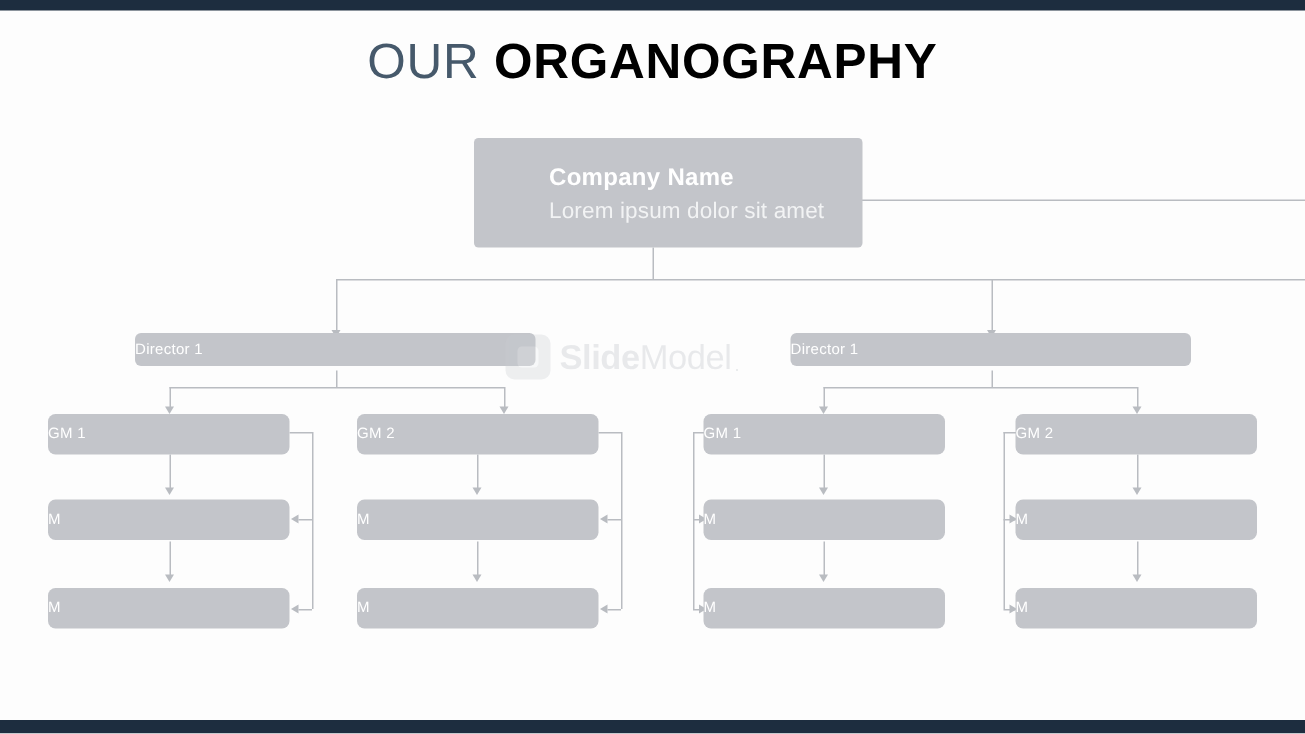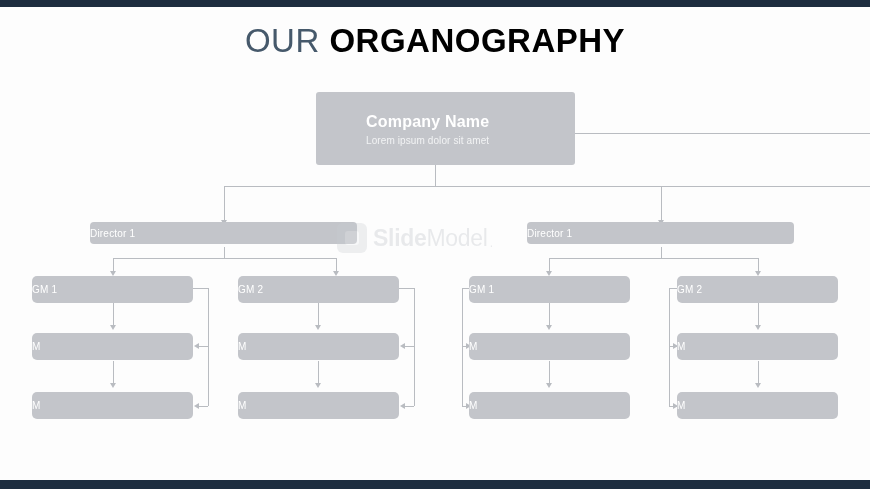--- a/index.html
+++ b/index.html
@@ -124,21 +124,21 @@
     border-radius: 3px;
   }
   .company-title {
     font-size: 16px;
     font-weight: 700;
     color: #ffffff;
     letter-spacing: 0.2px;
     line-height: 20px;
   }
   .company-sub {
-    font-size: 10px;
+    font-size: 15px;
     font-weight: 400;
     color: #f2f3f4;
     letter-spacing: 0.1px;
     margin-top: 3px;
   }
   .node-label {
     font-size: 10px;
     color: #ffffff;
     letter-spacing: 0.2px;
   }

